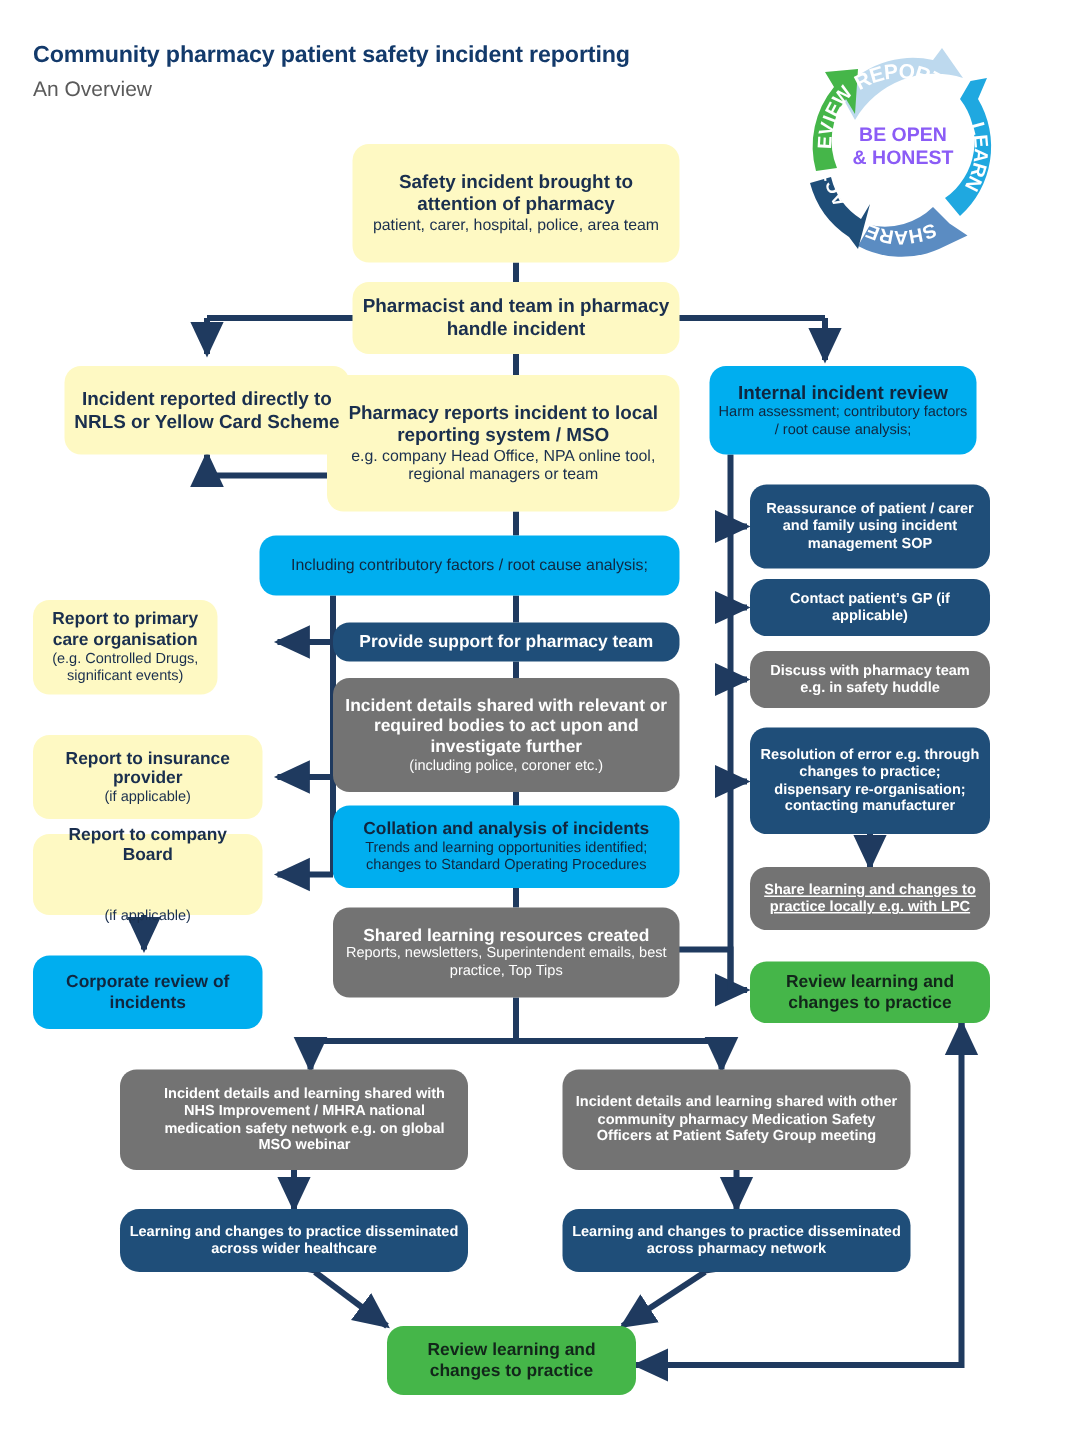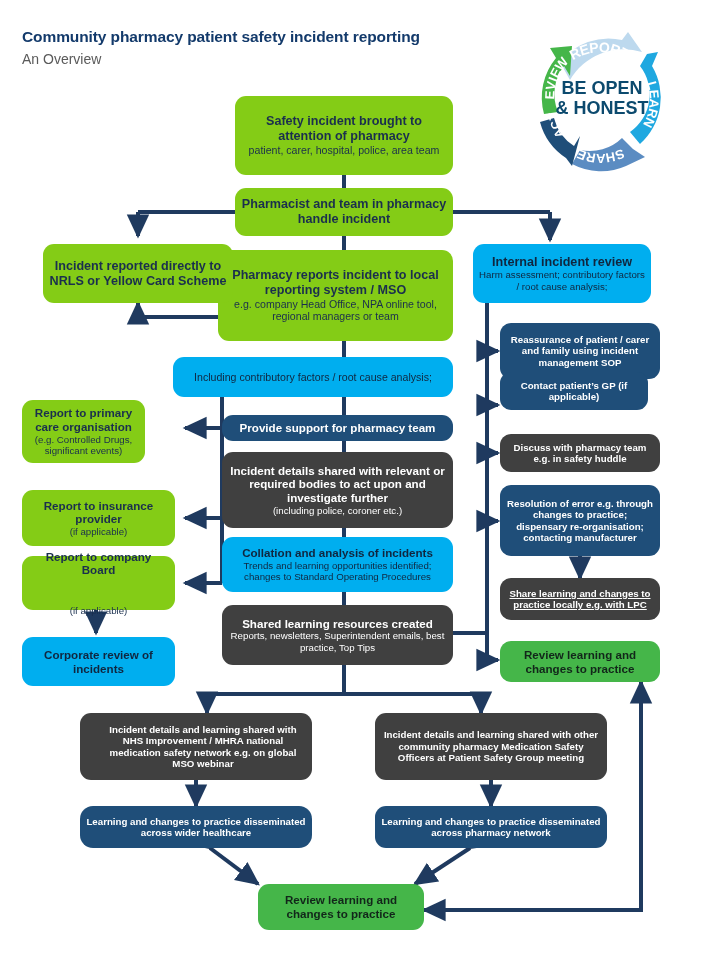--- a/index.html
+++ b/index.html
@@ -52,45 +52,45 @@
     line-height: 1.18;
   }
   .node .main {
     font-weight: bold;
     display: block;
   }
   .node .sub {
     display: block;
     font-weight: normal;
   }
-  .c-lightblue { background: #84cc16; color: #1a2f4e; }
+  .c-lightblue { background: #fef9c3; color: #1a2f4e; }
   .c-cyan      { background: #00aeef; color: #10263f; }
-  .c-midblue   { background: #404040; color: #ffffff; text-align: center; }
+  .c-midblue   { background: #737373; color: #ffffff; text-align: center; }
   .c-navy      { background: #1f4e79; color: #ffffff; }
   .c-green     { background: #45b649; color: #12261a; }
 
   .fs13 { font-size: 12.6px; }
   .fs12 { font-size: 11.6px; }
   .fs11 { font-size: 10.6px; }
   .fs10 { font-size: 9.7px; }
 
   
   #wheel {
     position: absolute;
     left: 500px; top: 18px;
     width: 200px; height: 160px;
   }
   .wheel-center {
     position: absolute;
     left: 50px; top: 50px;
     width: 104px; height: 60px;
     display: flex; flex-direction: column;
     align-items: center; justify-content: center;
-    font-size: 18px; font-weight: bold;
-    color: #0c4a6e; line-height: 1.12;
+    font-size: 13px; font-weight: bold;
+    color: #8b5cf6; line-height: 1.12;
     text-align: center;
   }
 </style>
 </head>
 <body>
 
 <div id="canvas">
 
   <div class="title">Community pharmacy patient safety incident reporting</div>
   <div class="subtitle">An Overview</div>
@@ -265,21 +265,21 @@
 
   <div class="node c-cyan" style="left:473px; top:244px; width:178px; height:59px;">
     <span class="main fs13">Internal incident review</span>
     <span class="sub fs10">Harm assessment; contributory factors / root cause analysis;</span>
   </div>
 
   <div class="node c-navy" style="left:500px; top:323px; width:160px; height:56px;">
     <span class="main fs10">Reassurance of patient / carer and family using incident management SOP</span>
   </div>
 
-  <div class="node c-navy" style="left:500px; top:372px; width:148px; height:38px;">
+  <div class="node c-navy" style="left:500px; top:386px; width:160px; height:38px;">
     <span class="main fs10">Contact patient’s GP (if applicable)</span>
   </div>
 
   <div class="node c-midblue" style="left:500px; top:434px; width:160px; height:38px;">
     <span class="main fs10">Discuss with pharmacy team e.g. in safety huddle</span>
   </div>
 
   <div class="node c-navy" style="left:500px; top:485px; width:160px; height:71px;">
     <span class="main fs10">Resolution of error e.g. through changes to practice; dispensary re-organisation; contacting manufacturer</span>
   </div>

